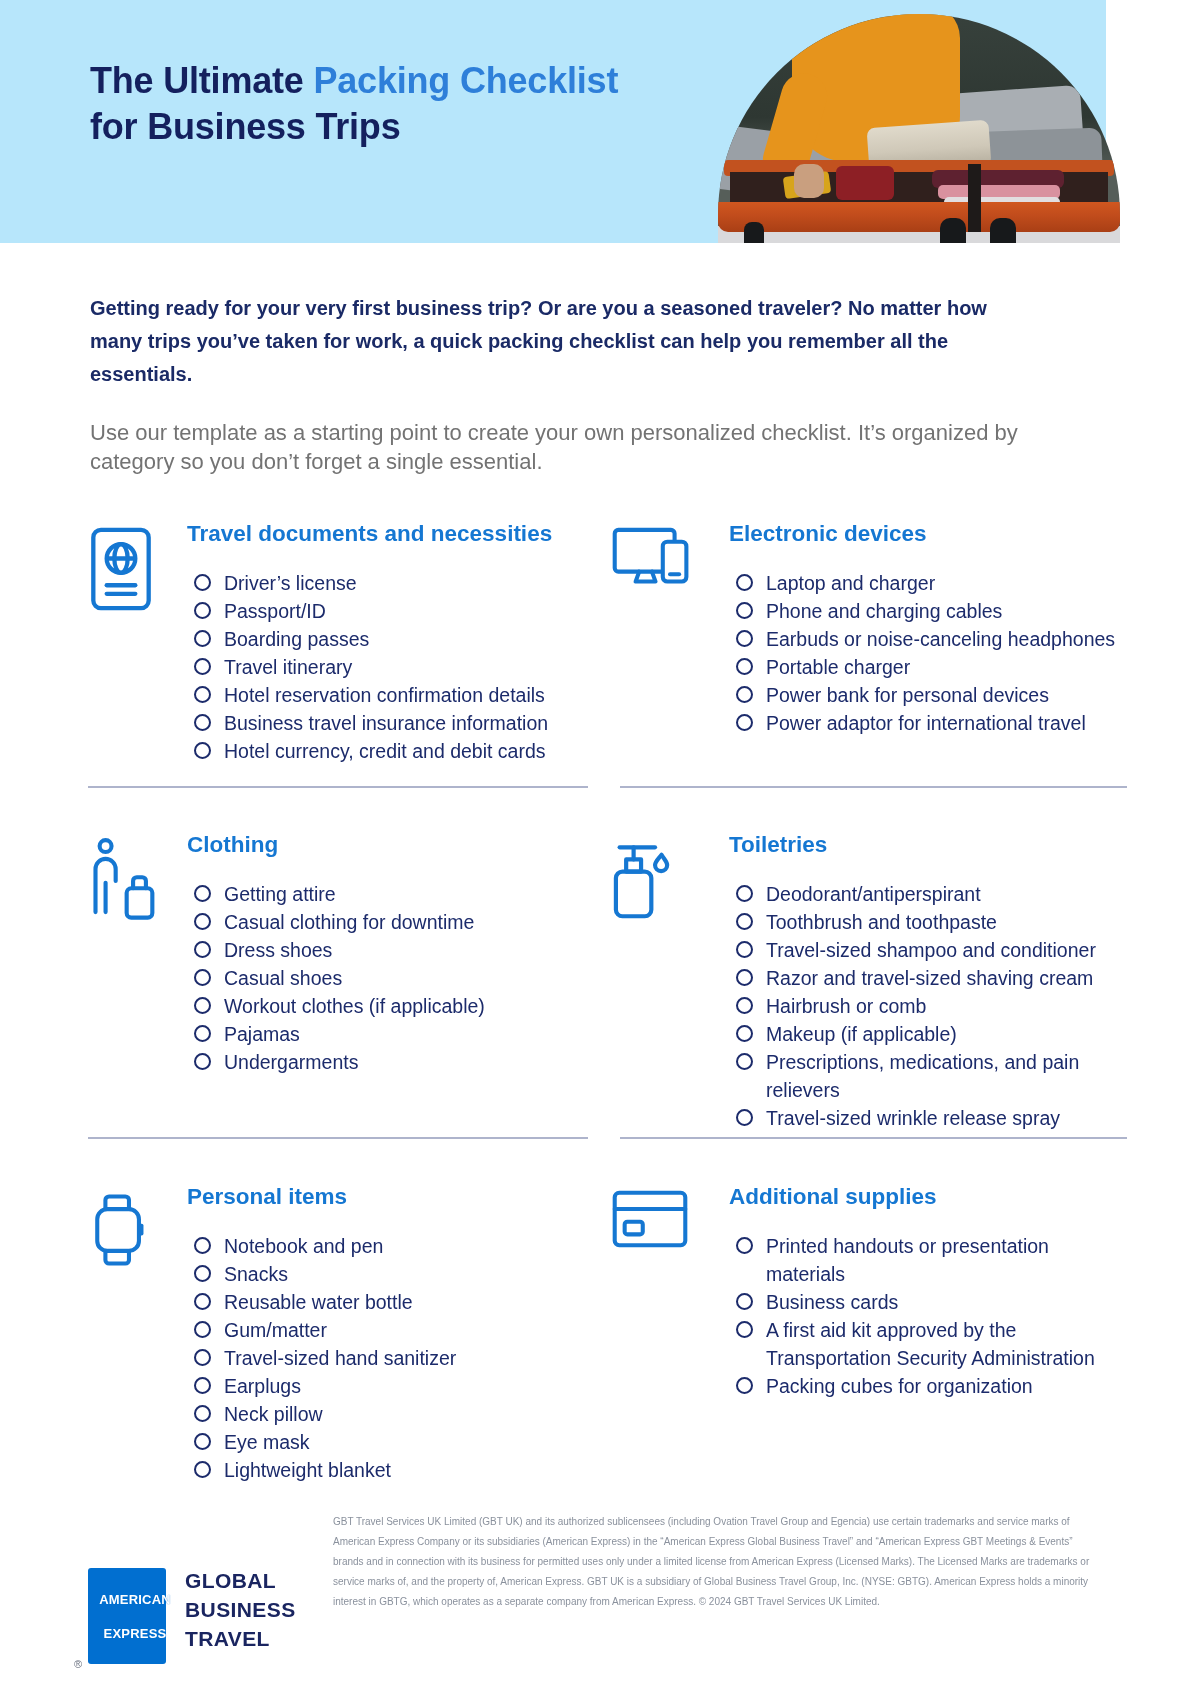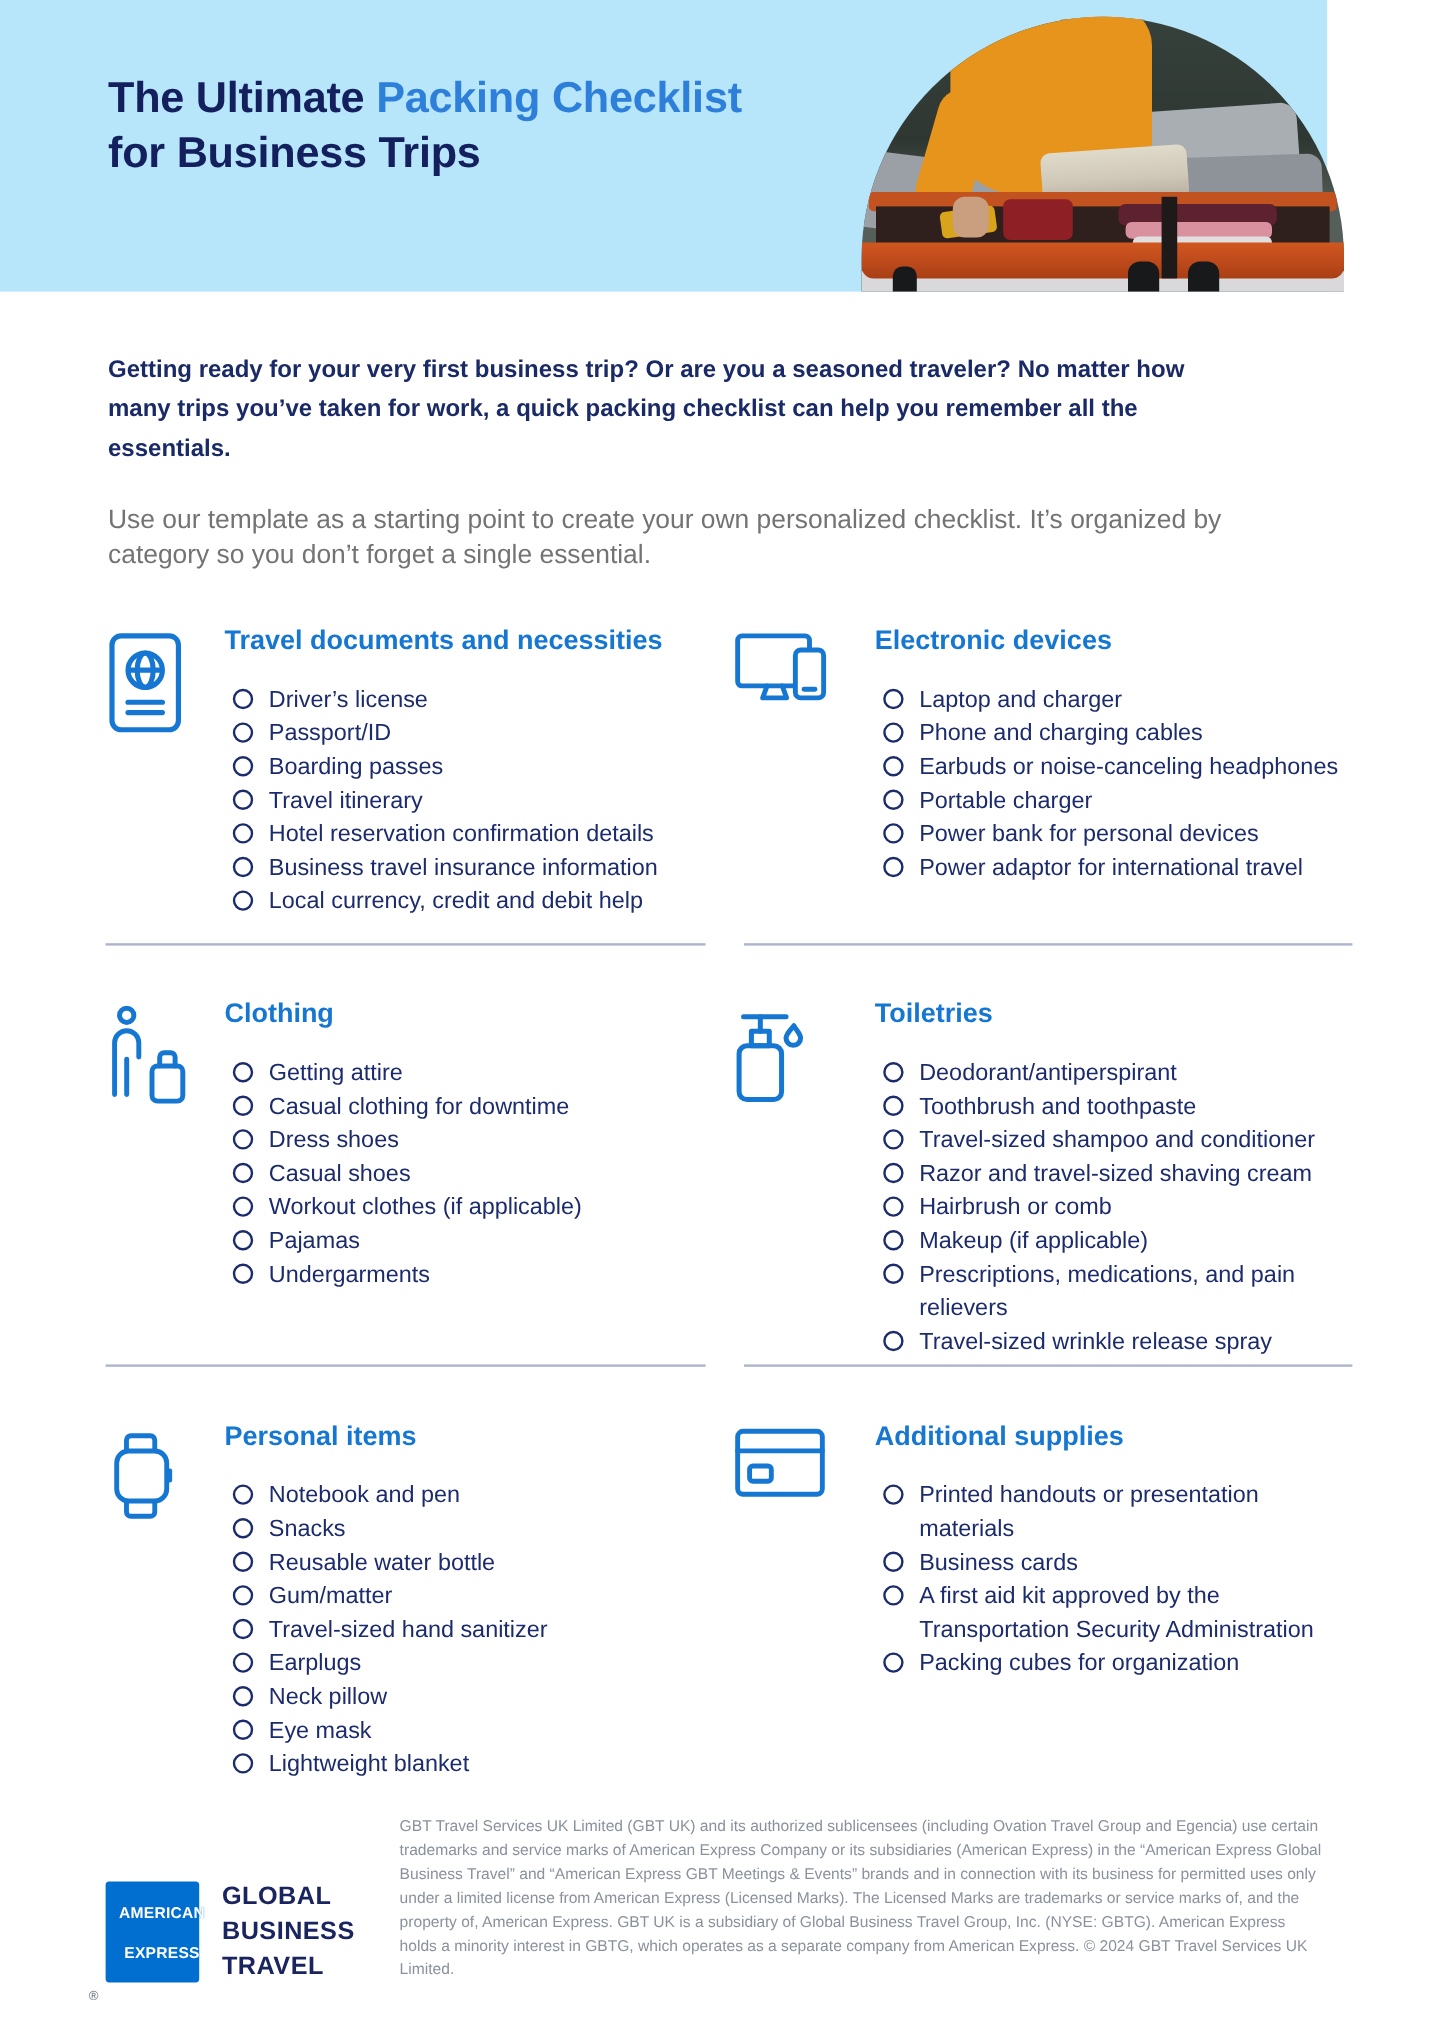--- a/index.html
+++ b/index.html
@@ -57,22 +57,22 @@
   ul.items li { display:flex; gap:13px; padding-left:7px; font-size:19.5px; line-height:28px; color:#1C2B6B; }
   .cb { flex:0 0 auto; width:17px; height:17px; border:2px solid #1C2B6B; border-radius:50%; margin-top:5px; background:transparent; }
 
   .divider { position:absolute; height:2px; background:#AEB4CC; }
   .d1l { left:88px;  top:786px;  width:500px; }
   .d1r { left:620px; top:786px;  width:507px; }
   .d2l { left:88px;  top:1137px; width:500px; }
   .d2r { left:620px; top:1137px; width:507px; }
 
   
-  .legal { position:absolute; left:333px; top:1512px; width:772px; font-size:13px; line-height:19.9px; color:#8A919D; }
-  .amex-box { position:absolute; left:88px; top:1568px; width:78px; height:84px; background:#016FD0; border-radius:3px;
+  .legal { position:absolute; left:333px; top:1512px; width:772px; font-size:10px; line-height:19.9px; color:#8A919D; }
+  .amex-box { position:absolute; left:88px; top:1568px; width:78px; height:96px; background:#016FD0; border-radius:3px;
               display:flex; flex-direction:column; align-items:center; justify-content:center; gap:19px;padding-left:16px; }
   .amex-box span { color:#ffffff; font-weight:bold; font-size:13px; letter-spacing:0.2px; line-height:15px; text-shadow:0 0 1px #016FD0; }
   .amex-reg { position:absolute; left:74px; top:1658px; font-size:11px; color:#6b7280; }
   .brand { position:absolute; left:185px; top:1566px; font-size:21px; font-weight:bold; line-height:29px; color:#1A2560; letter-spacing:0.4px; }
 </style>
 </head>
 <body>
 
 <div class="page">
 
@@ -143,21 +143,21 @@
           <li>
             <span class="cb"></span>
             <span class="lbl">Hotel reservation confirmation details</span>
           </li>
           <li>
             <span class="cb"></span>
             <span class="lbl">Business travel insurance information</span>
           </li>
           <li>
             <span class="cb"></span>
-            <span class="lbl">Local currency, credit and debit help</span>
+            <span class="lbl">Hotel currency, credit and debit cards</span>
           </li>
         </ul>
     </div>
   </div>
 
   <div class="section s2">
     <div class="icon-box">
       <svg width="78" height="62" viewBox="0 0 86 68" fill="none" stroke="#1577D2" stroke-width="4.5" stroke-linecap="round" stroke-linejoin="round">
         <rect x="3" y="3" width="66" height="46" rx="4"></rect>
         <path d="M30,49 L26,60 L48,60 L44,49"></path>

